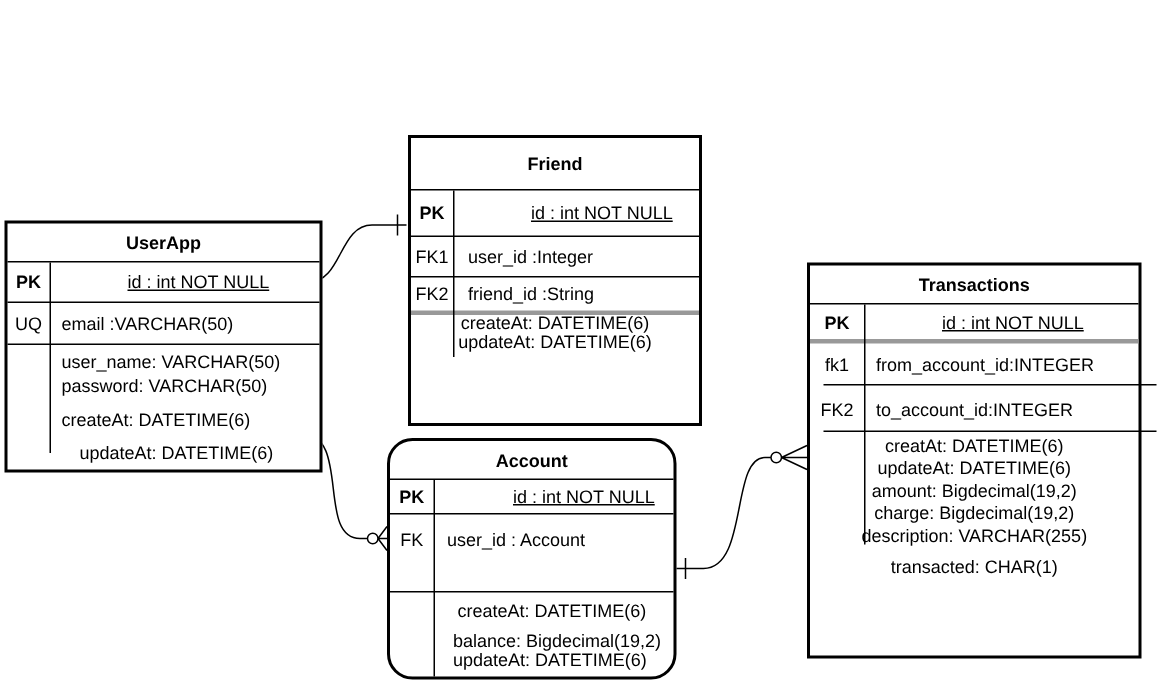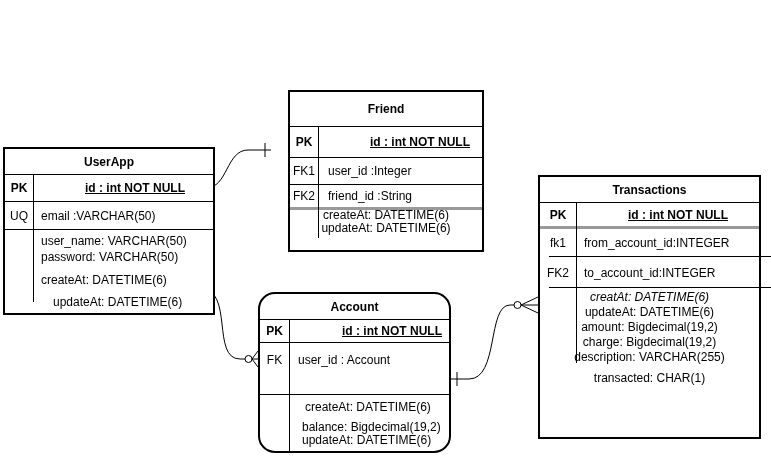--- a/index.html
+++ b/index.html
@@ -23,21 +23,21 @@
   .row .key {
     position: absolute; top: 50%; transform: translateY(-50%);
     text-align: center; white-space: nowrap;
   }
   .row .val {
     position: absolute; top: 50%; transform: translateY(-50%);
     white-space: nowrap;
   }
   .row.toprow .key, .row.toprow .val { top: 10px; transform: none; }
   .keybold { font-weight: bold; }
-  .pk { font-weight: bold; text-decoration: underline; padding-left: 44px; }
+  .pk { font-weight: normal; text-decoration: underline; padding-left: 44px; }
   .vline { position: absolute; width: 1px; background: #000; }
   .grayline { position: absolute; background: #999999; }
   .hline { position: absolute; height: 1px; background: #000; }
   .attr { position: absolute; white-space: nowrap; line-height: 15px; }
   .attr.center { left: 0; right: 0; text-align: center; }
   svg.connectors { position: absolute; left: 0; top: 0; }
 </style>
 </head>
 <body>
 
@@ -69,21 +69,21 @@
     <span class="key" style="left:0;width:28px;">UQ</span>
     <span class="val" style="left:36px;">email :VARCHAR(50)</span>
   </div>
   <div class="vline" style="left:28px;top:26px;height:127px;"></div>
   <div class="attr" style="top:85px;left:36px;">user_name: VARCHAR(50)</div>
   <div class="attr" style="top:101px;left:36px;">password: VARCHAR(50)</div>
   <div class="attr" style="top:124px;left:36px;">createAt: DATETIME(6)</div>
   <div class="attr" style="top:146px;left:48px;">updateAt: DATETIME(6)</div>
 </div>
 
-<div class="tbl" style="left:288px;top:90px;width:196px;height:162px;">
+<div class="tbl" style="left:272px;top:90px;width:196px;height:194px;">
   <div class="title" style="top:0;height:35px;">Friend</div>
   <div class="row bb" style="top:35px;height:31px;">
     <span class="key keybold" style="left:0;width:28px;">PK</span>
     <span class="val pk" style="left:36px;">id : int NOT NULL</span>
   </div>
   <div class="row bb" style="top:66px;height:27px;">
     <span class="key" style="left:0;width:28px;">FK1</span>
     <span class="val" style="left:38px;">user_id :Integer</span>
   </div>
   <div class="row" style="top:93px;height:22px;">
@@ -121,21 +121,21 @@
   <div class="grayline" style="left:0;right:0;top:49px;height:3px;"></div>
   <div class="row" style="top:52px;height:28px;">
     <span class="key" style="left:0;width:36px;">fk1</span>
     <span class="val" style="left:44px;">from_account_id:INTEGER</span>
   </div>
   <div class="row" style="top:80px;height:31px;">
     <span class="key" style="left:0;width:36px;">FK2</span>
     <span class="val" style="left:44px;">to_account_id:INTEGER</span>
   </div>
   <div class="vline" style="left:36px;top:26px;height:160px;"></div>
-  <div class="attr center" style="top:113px;line-height:14px;font-style:italic;">creatAt: DATETIME(6)</div>
+  <div class="attr center" style="top:113px;line-height:14px;">creatAt: DATETIME(6)</div>
   <div class="attr center" style="top:128px;line-height:14px;">updateAt: DATETIME(6)</div>
   <div class="attr center" style="top:143px;line-height:14px;">amount: Bigdecimal(19,2)</div>
   <div class="attr center" style="top:158px;line-height:14px;">charge: Bigdecimal(19,2)</div>
   <div class="attr center" style="top:173px;line-height:14px;">description: VARCHAR(255)</div>
   <div class="attr center" style="top:194px;line-height:14px;">transacted: CHAR(1)</div>
 </div>
 
 <div class="hline" style="left:549px;top:256px;width:222px;"></div>
 <div class="hline" style="left:549px;top:287px;width:222px;"></div>
 

